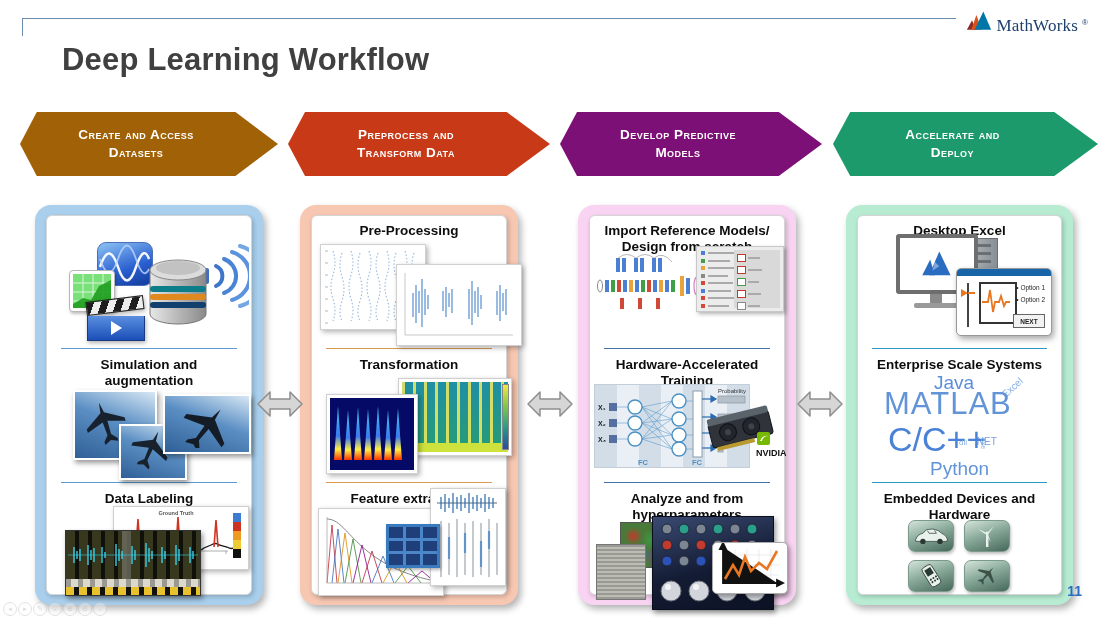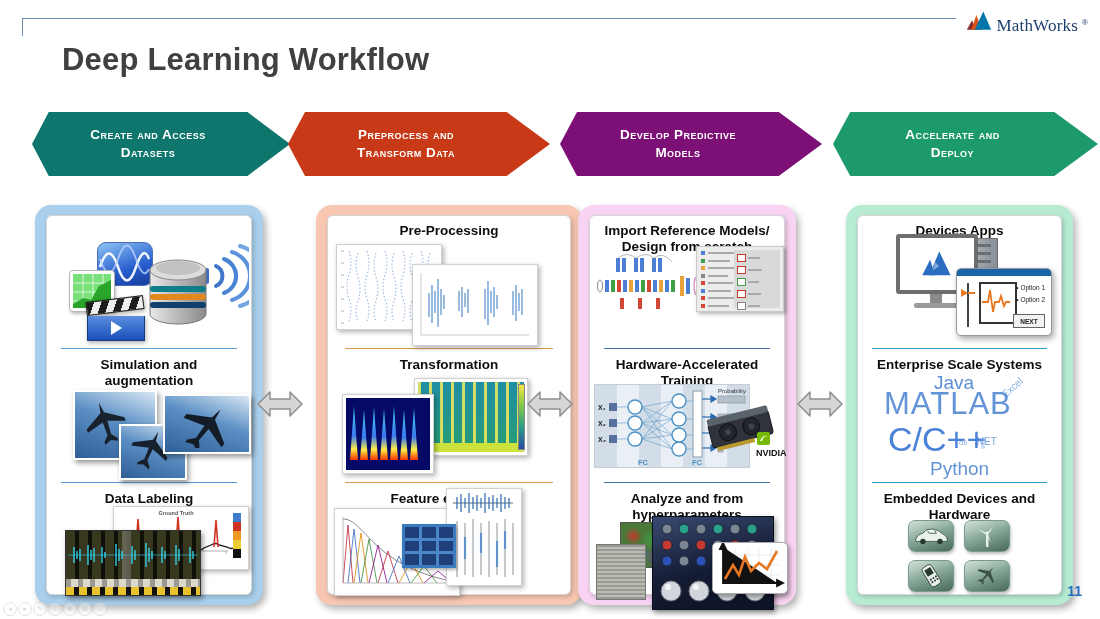--- a/index.html
+++ b/index.html
@@ -13,29 +13,29 @@
   .logo-text{font-family:"Liberation Serif",serif;font-size:17px;color:#1c3f6e;letter-spacing:.2px;margin-top:8px;}
   .logo-reg{font-size:8px;color:#1c3f6e;vertical-align:super;}
   .title{position:absolute;left:62px;top:42px;margin:0;font-size:31px;font-weight:bold;
          color:#404040;letter-spacing:.2px;}
 
   
   .banner{position:absolute;top:112px;height:64px;display:flex;align-items:center;justify-content:center;
           color:#fff;font-weight:bold;font-size:13.5px;line-height:1.3;text-align:center;
           font-variant:small-caps;letter-spacing:.5px;white-space:pre-line;padding-right:26px;box-sizing:border-box;
           clip-path:polygon(0 50%,6.5% 0,83.5% 0,100% 50%,83.5% 100%,6.5% 100%);}
-  .b1{left:32px;width:258px;background:#0f766e;}
+  .b1{left:20px;width:258px;background:#a16207;}
   .b2{left:288px;width:262px;background:#C83A17;}
   .b3{left:560px;width:262px;background:#7D1077;}
   .b4{left:833px;width:265px;background:#1C9A6C;}
 
   
   .col{position:absolute;top:205px;height:400px;border-radius:16px;box-shadow:3px 4px 7px rgba(0,0,0,.3);}
   .col1{left:35px;width:228px;background:#A9CFEC;}
-  .col2{left:316px;width:218px;background:#F7C7B2;padding-left:48px;}
+  .col2{left:300px;width:218px;background:#F7C7B2;}
   .col3{left:578px;width:218px;background:#F8D3F2;}
   .col4{left:846px;width:227px;background:#B7ECD3;}
   .card{position:absolute;left:11px;right:11px;top:10px;bottom:10px;background:#fff;
         border:1px solid #d5d5d5;border-radius:6px;box-shadow:1.5px 2px 4px rgba(0,0,0,.18);}
   .sec{position:absolute;left:0;right:0;}
   .s1{top:0;height:132px;} .s2{top:134px;height:132px;} .s3{top:268px;bottom:0;}
   .sep{position:absolute;left:7%;width:86%;border:none;margin:0;height:0;border-top:1.7px solid #888;}
   .sep.p1{top:132px;} .sep.p2{top:266px;}
   .col1 .sep{border-color:#5b9bd5;} .col2 .sep{border-color:#d79a50;}
   .col3 .sep{border-color:#4472a8;} .col4 .sep{border-color:#2e9bc6;}
@@ -647,21 +647,21 @@
             </svg>
           </div>
         </div>
       </div>
     </div>
   </div>
 
   <div class="col col4">
     <div class="card">
       <div class="sec s1">
-        <h3 class="sec-h">Devices Apps</h3>
+        <h3 class="sec-h">Desktop Excel</h3>
         <div class="dt-tower">
             <i></i>
             <i></i>
             <i></i>
           </div>
         <div class="dt-monitor">
           <div class="dt-screen">
             <svg width="34" height="30" viewBox="0 0 30 24">
               <polygon points="2,22 9,8 13,22" fill="#2a6cc0"></polygon>
               <polygon points="8,22 17,1 27,22" fill="#2a6cc0"></polygon>

